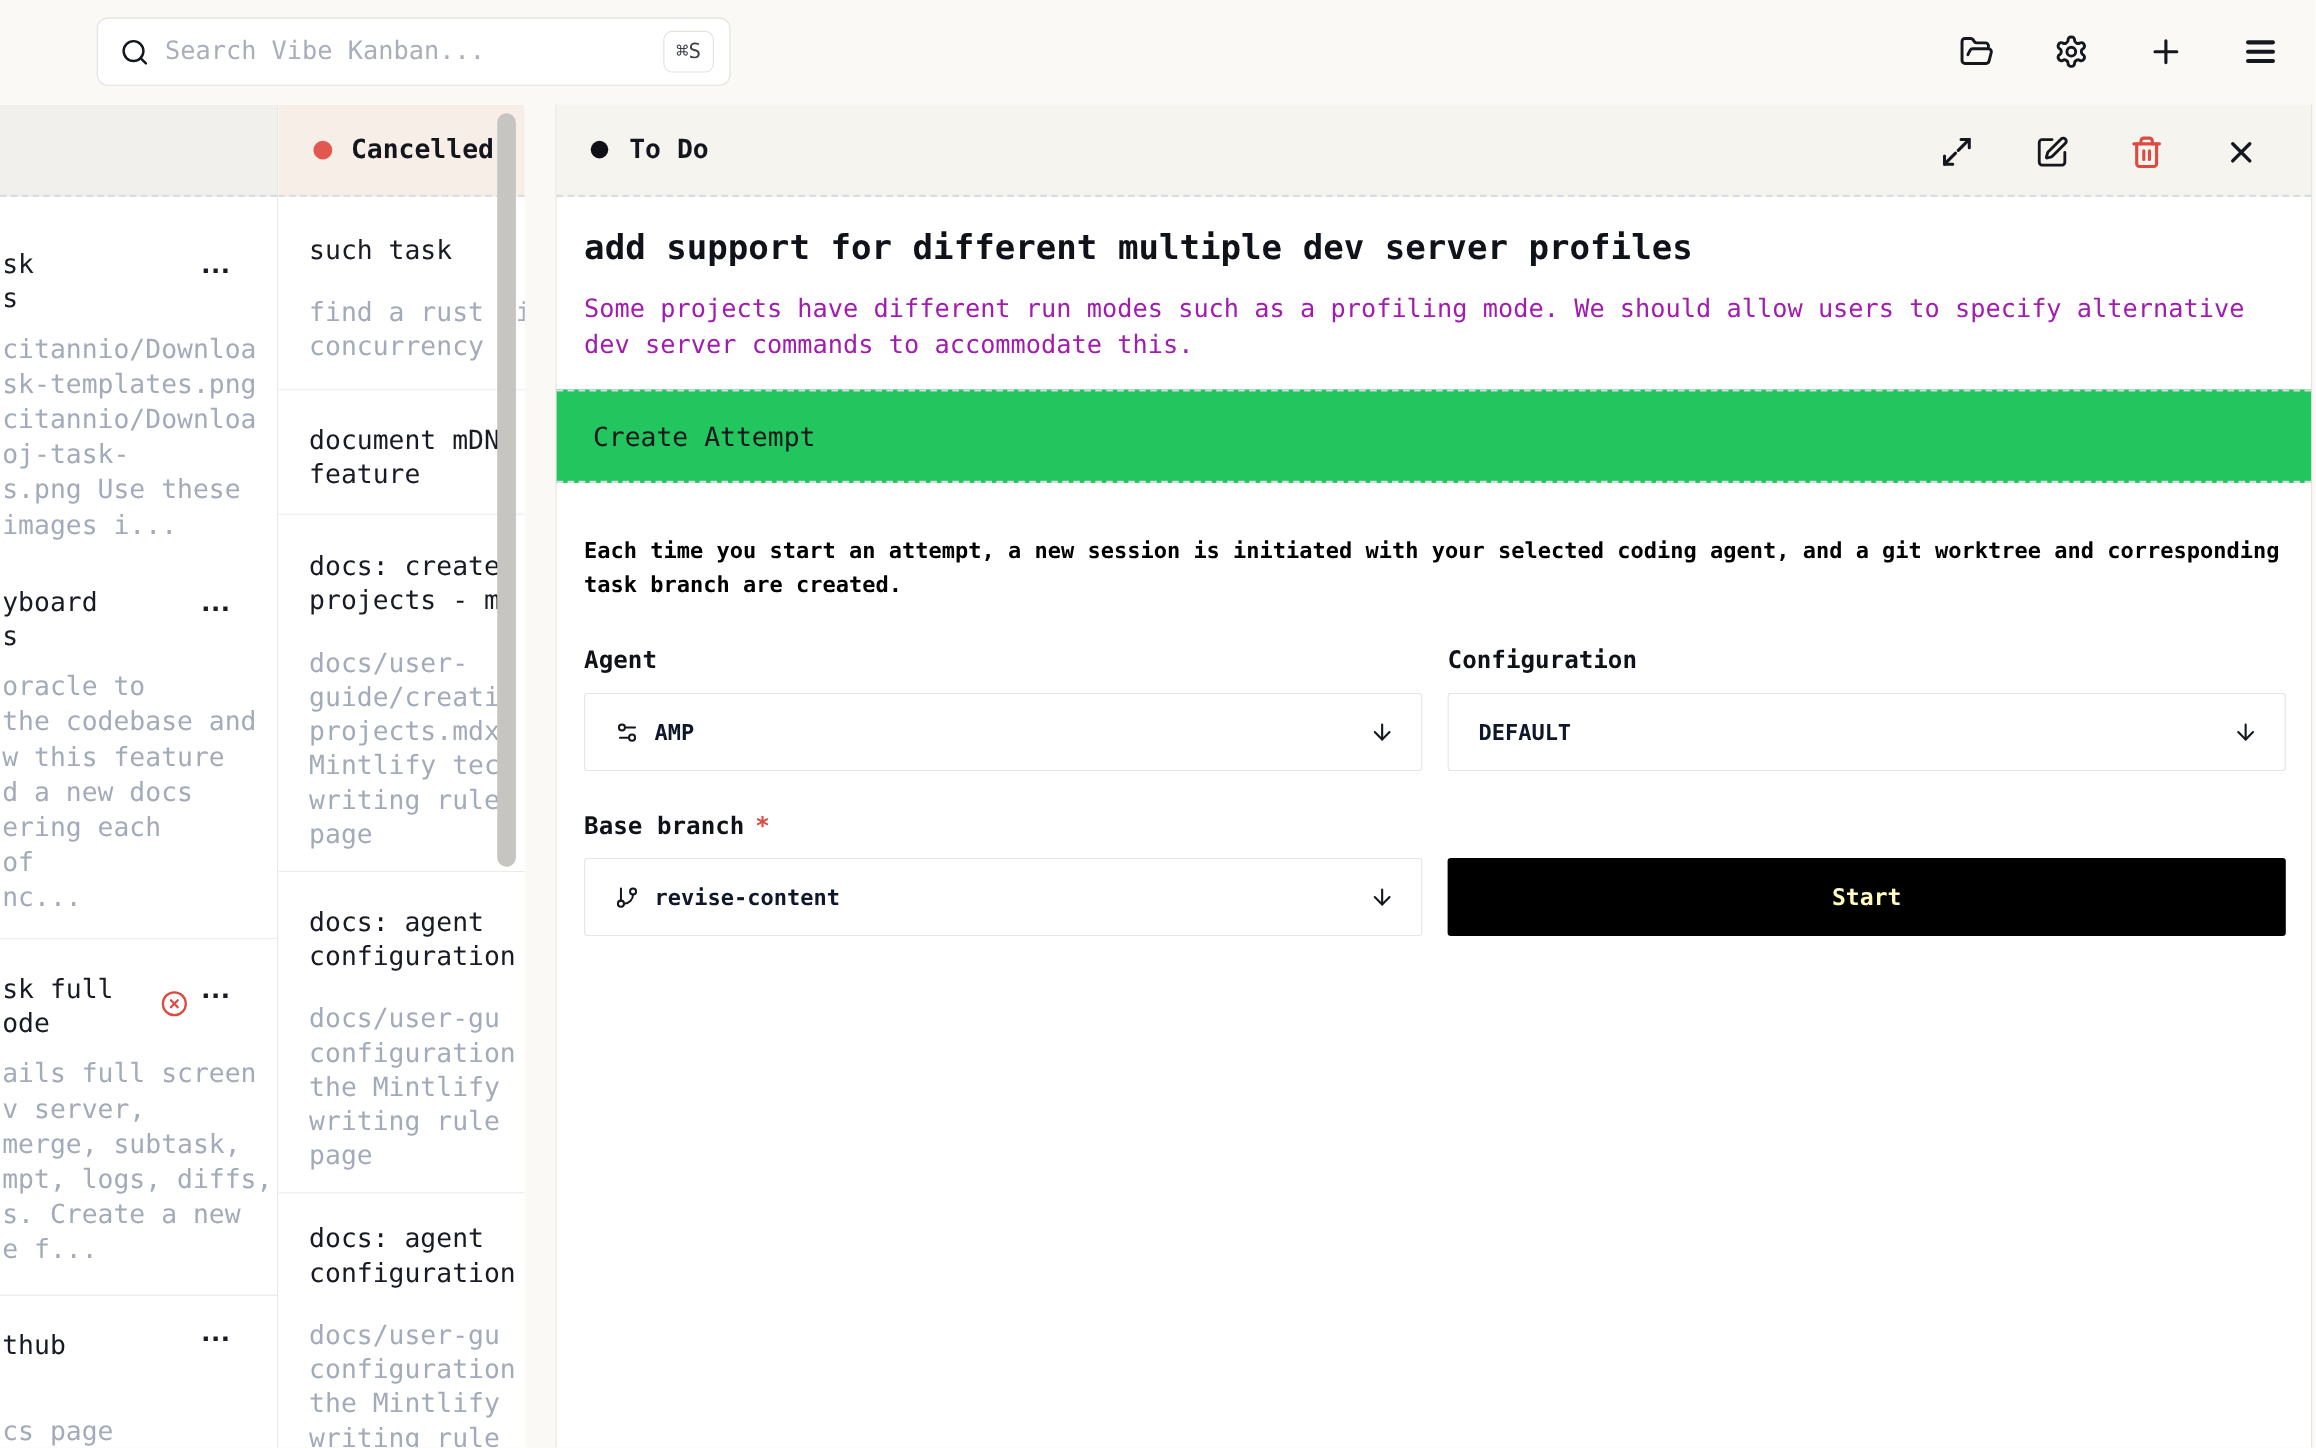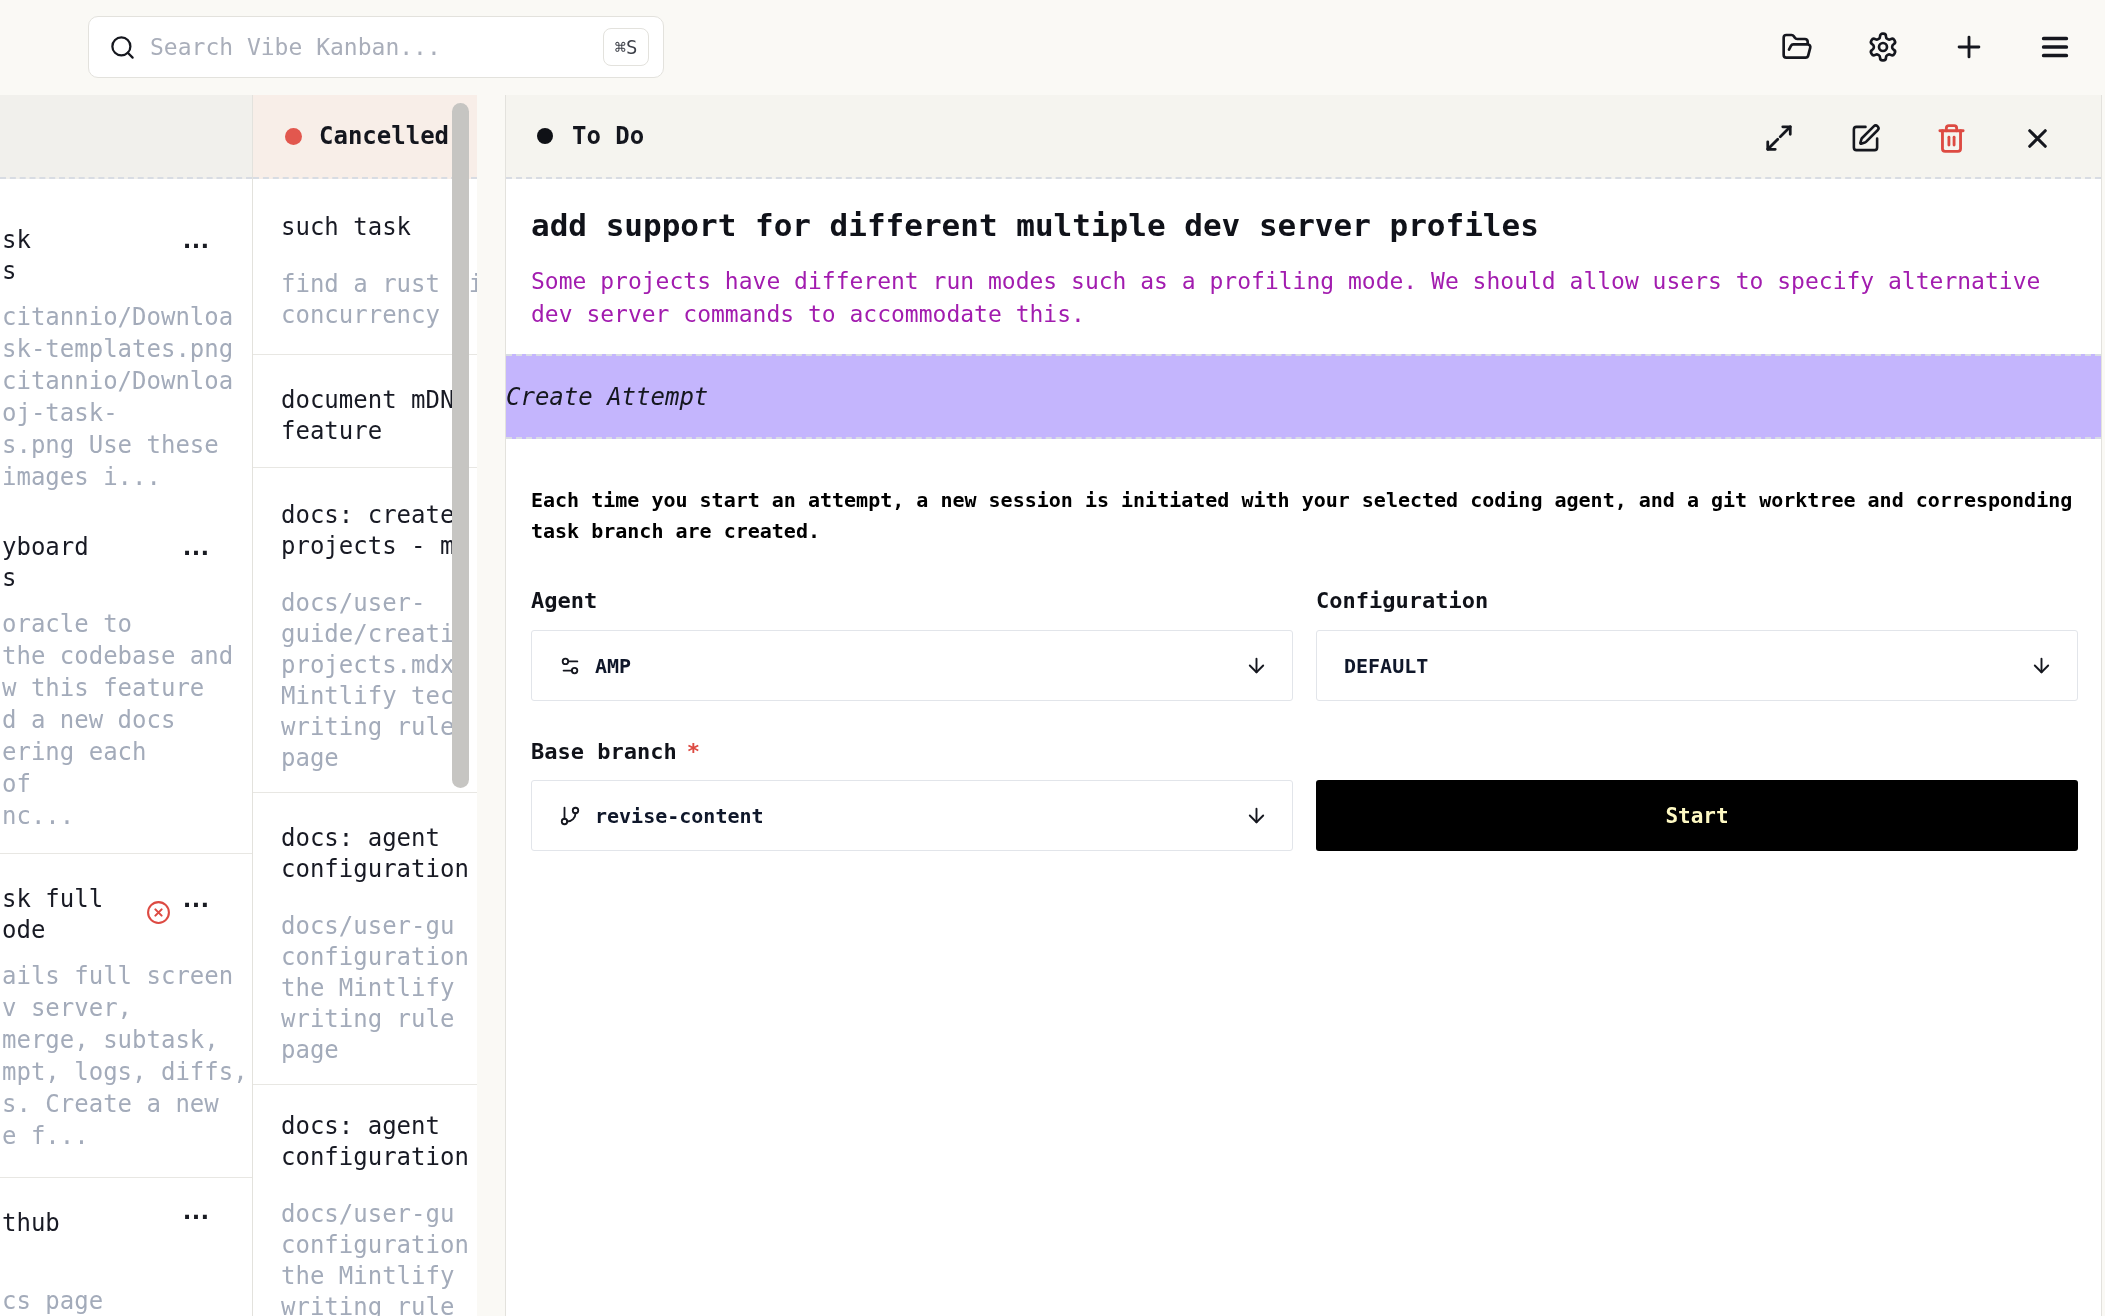--- a/index.html
+++ b/index.html
@@ -82,22 +82,22 @@
   .task-title {
     position:absolute; left:25px; top:112px; width:1548px;
     font-size:31px; font-weight:bold; color:#101219; white-space:nowrap;
   }
   .task-desc {
     position:absolute; left:25px; top:170px; width:1552px;
     font-size:23px; line-height:33px; color:#a21caf;
   }
   .section-band {
     position:absolute; left:0; right:0; top:259px; height:85px;
-    background:#c4b5fd; border-top:2px dashed #d8dce3; border-bottom:2px dashed #d8dce3;
-    display:flex; align-items:center; font-style:italic;
+    background:#22c55e; border-top:2px dashed #d8dce3; border-bottom:2px dashed #d8dce3;
+    display:flex; align-items:center; padding-left:33px;
   }
   .section-band .label { font-size:24px; font-weight:500; color:#15171f; }
   .section-info {
     position:absolute; left:25px; top:390px; width:1552px;
     font-size:20px; line-height:31px; font-weight:600; color:#000000;
   }
   .form-label { position:absolute; font-size:22px; font-weight:bold; color:#101219; white-space:nowrap; }
   .req { color:#dd4a42; margin-left:10px; }
   .select {
     position:absolute; width:762px; height:71px;

